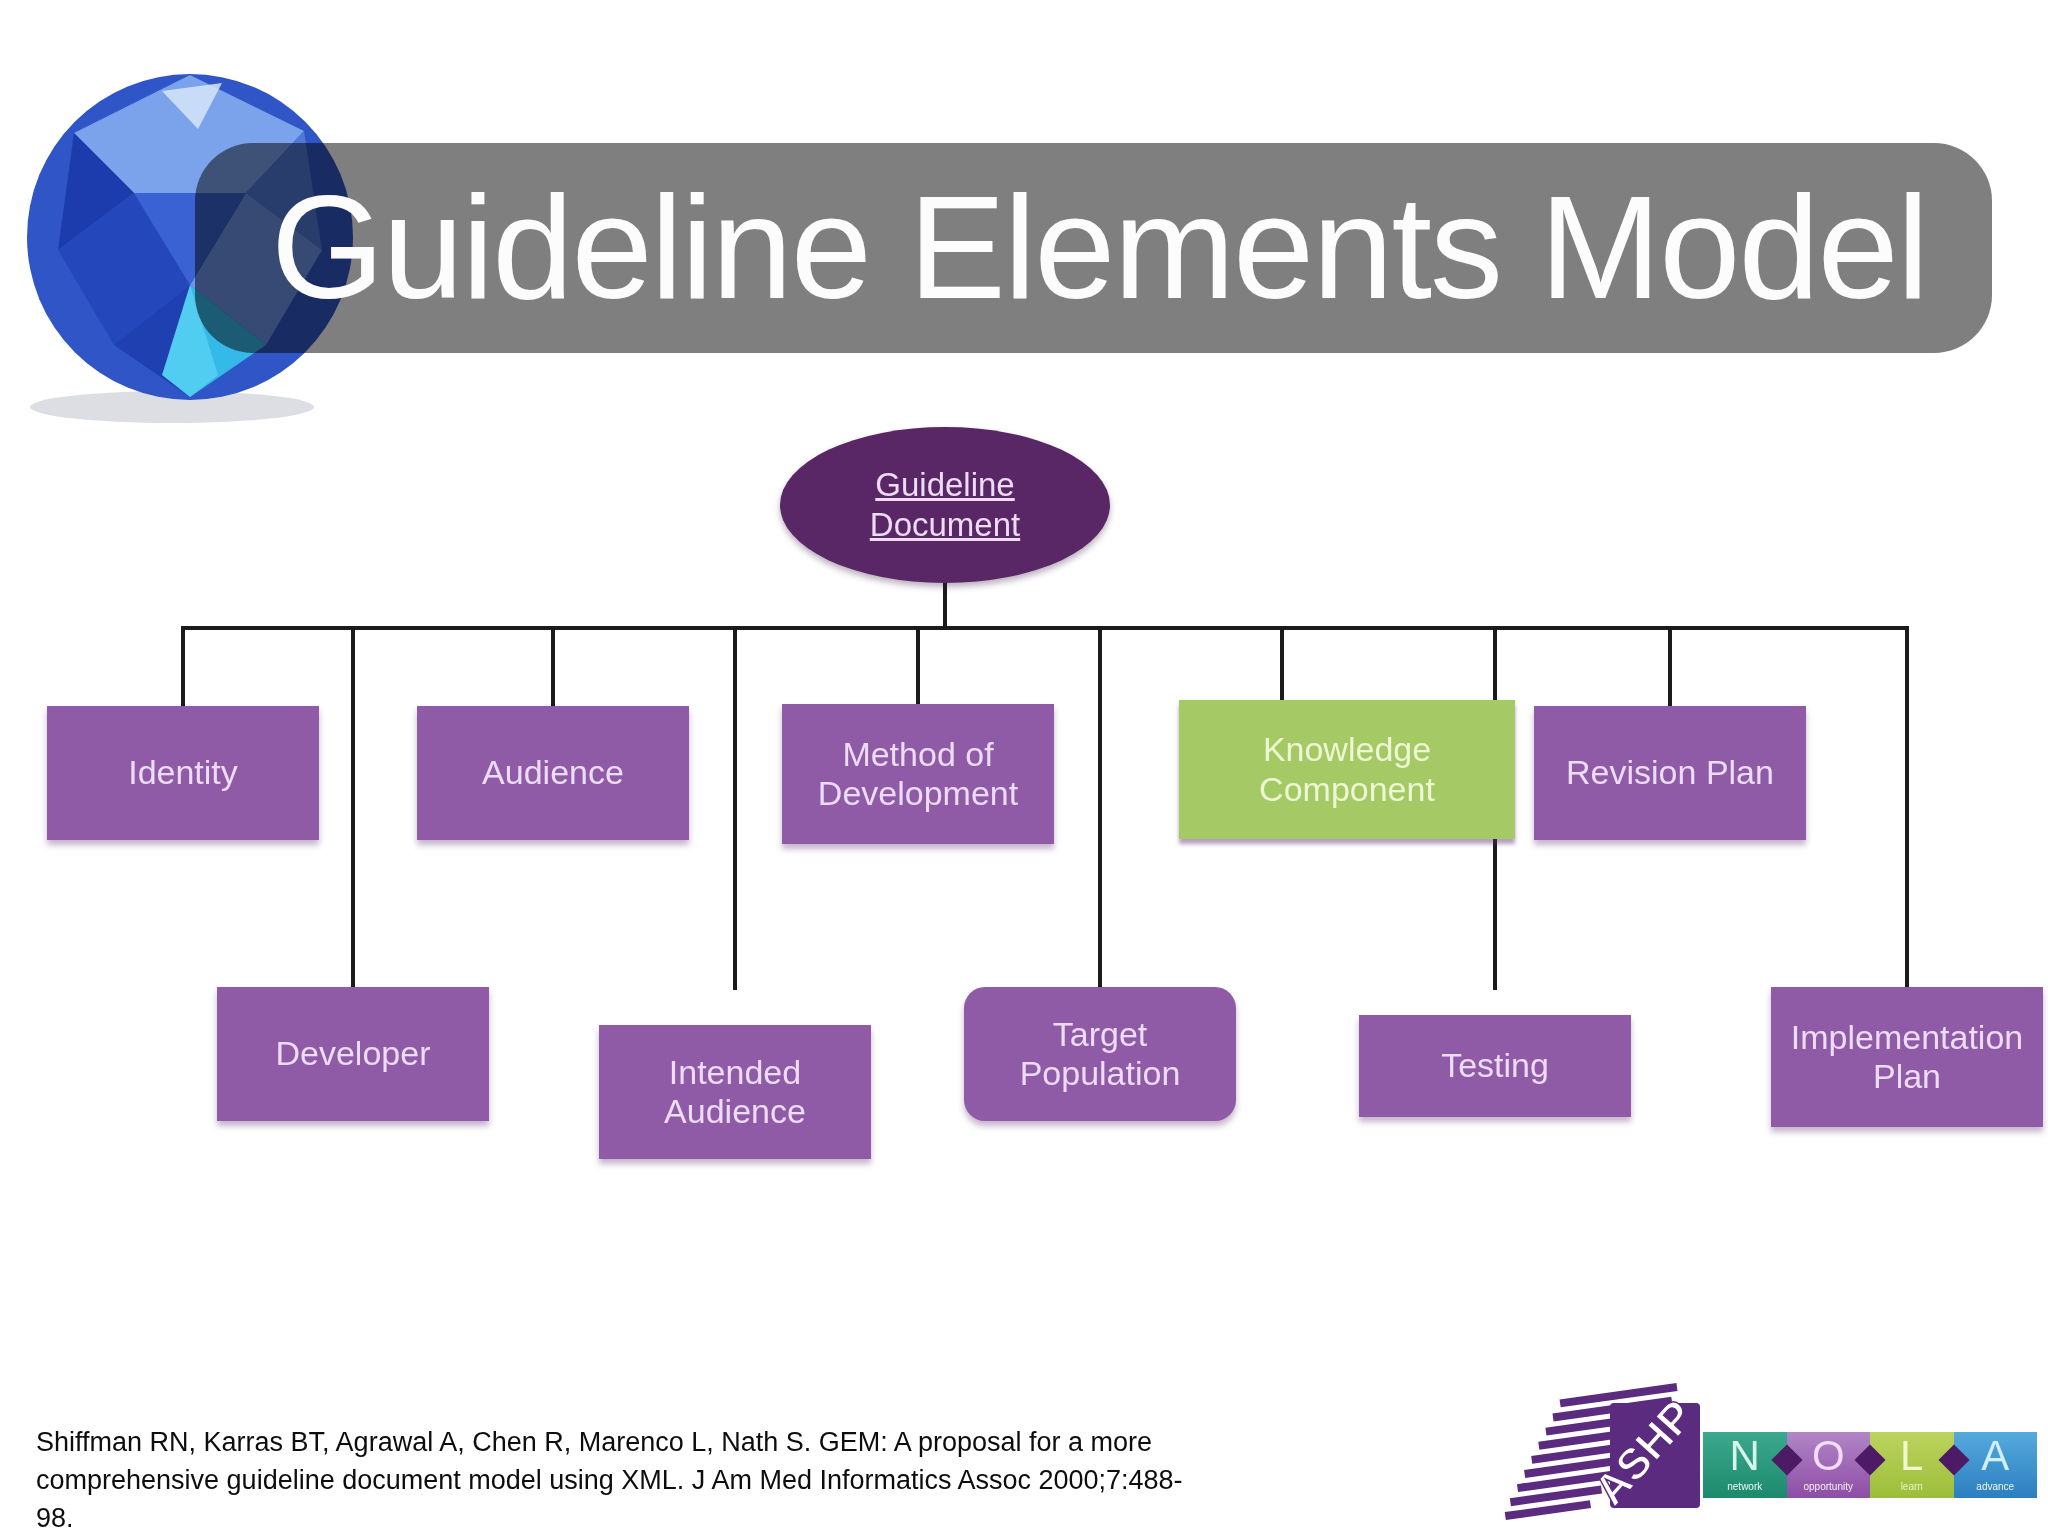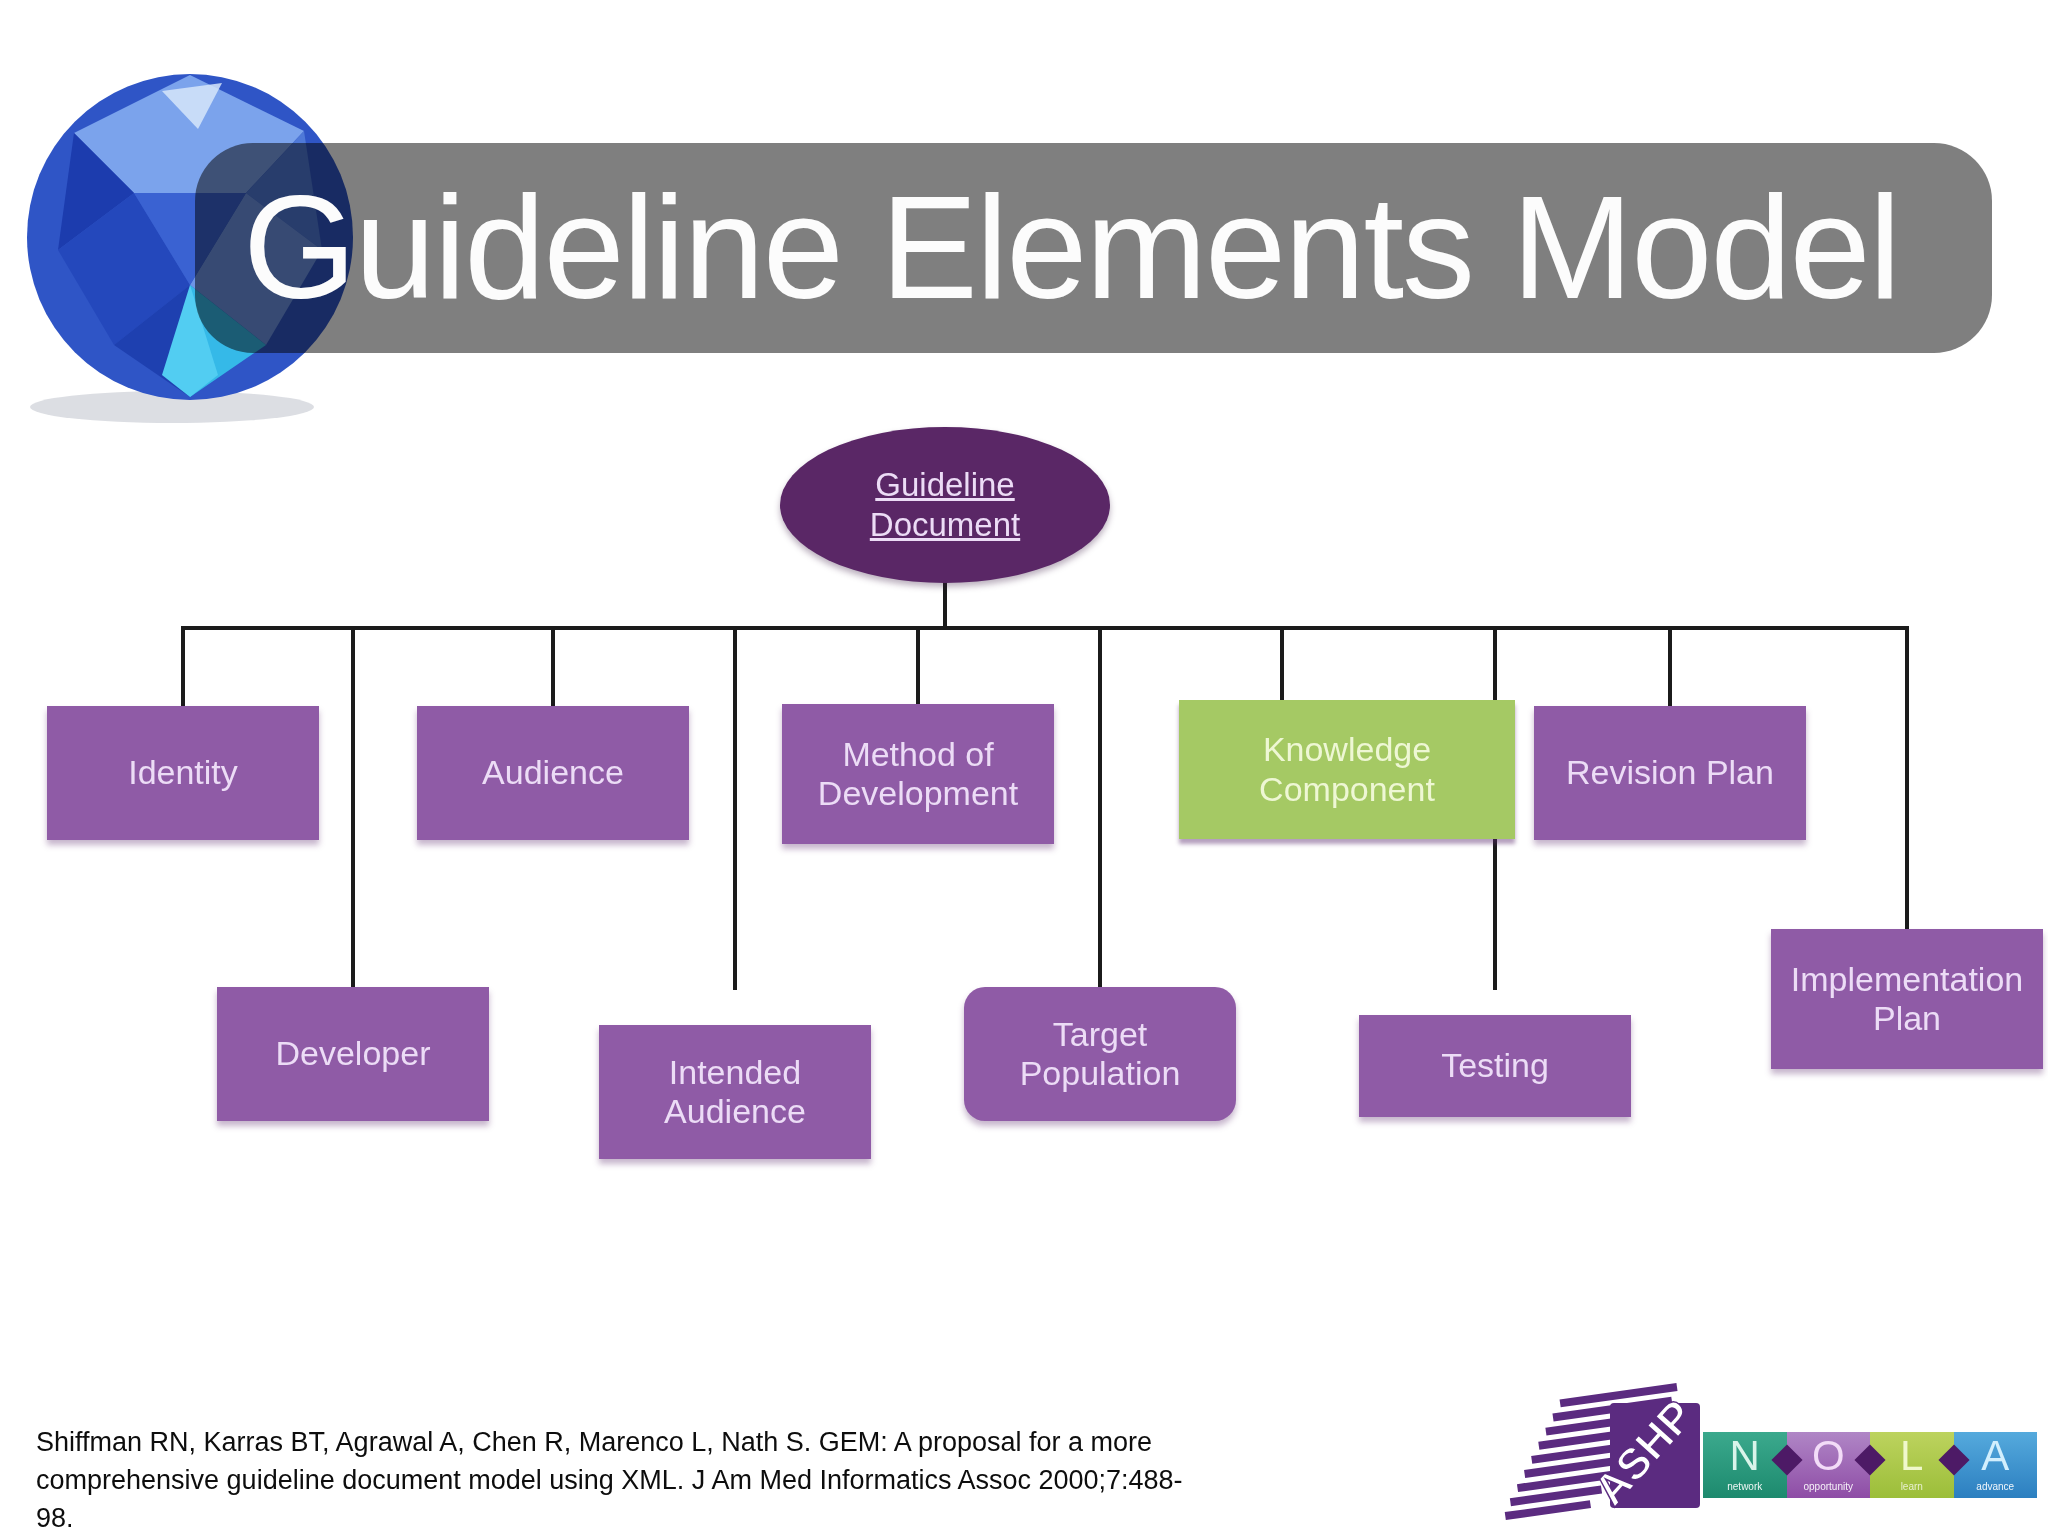--- a/index.html
+++ b/index.html
@@ -7,21 +7,21 @@
     position:relative;width:2048px;height:1536px;overflow:hidden;background:#ffffff;
     font-family:"Liberation Sans","DejaVu Sans",sans-serif;
   }
   
   .banner{
     position:absolute;left:195px;top:143px;width:1797px;height:210px;
     background:var(--banner);border-radius:58px;z-index:1;
   }
   .page-title{
     position:absolute;left:195px;top:143px;width:1797px;height:210px;
-    display:flex;align-items:center;padding-left:48px;box-sizing:border-box;
+    display:flex;align-items:center;padding-left:76px;box-sizing:border-box;
     color:var(--title_text);font-size:146px;letter-spacing:-2px;z-index:3;white-space:nowrap;
   }
   
   .gem{position:absolute;left:22px;top:45px;width:345px;height:385px;mix-blend-mode:multiply;z-index:2;}
   
   .connectors{position:absolute;left:0;top:0;width:2048px;height:1536px;z-index:4;}
   .connectors line{stroke:var(--line);stroke-width:4;}
   
   .node{
     position:absolute;display:flex;align-items:center;justify-content:center;
@@ -110,21 +110,21 @@
   <div class="node green" style="left:1143px;top:700px;width:336px;height:139px;margin-left:36px;">Knowledge
 Component</div>
   <div class="node" style="left:1534px;top:706px;width:272px;height:134px;">Revision Plan</div>
 
   <div class="node" style="left:217px;top:987px;width:272px;height:134px;">Developer</div>
   <div class="node" style="left:599px;top:987px;width:272px;height:134px;margin-top:38px;">Intended
 Audience</div>
   <div class="node" style="left:964px;top:987px;width:272px;height:134px;border-radius:21px;">Target
 Population</div>
   <div class="node" style="left:1359px;top:1015px;width:272px;height:102px;">Testing</div>
-  <div class="node" style="left:1771px;top:929px;width:272px;height:140px;">Implementation
+  <div class="node" style="left:1771px;top:987px;width:272px;height:140px;">Implementation
 Plan</div>
 
   <div class="citation">Shiffman RN, Karras BT, Agrawal A, Chen R, Marenco L, Nath S. GEM: A proposal for a more
 comprehensive guideline document model using XML. J Am Med Informatics Assoc 2000;7:488-98.</div>
 
   <svg class="ashp-logo" viewBox="0 0 215 150">
     <g fill="#5b2b80">
       <g transform="rotate(-8 100 80)">
         <rect x="80" y="18" width="118" height="8"></rect>
         <rect x="71" y="31" width="120" height="8"></rect>

